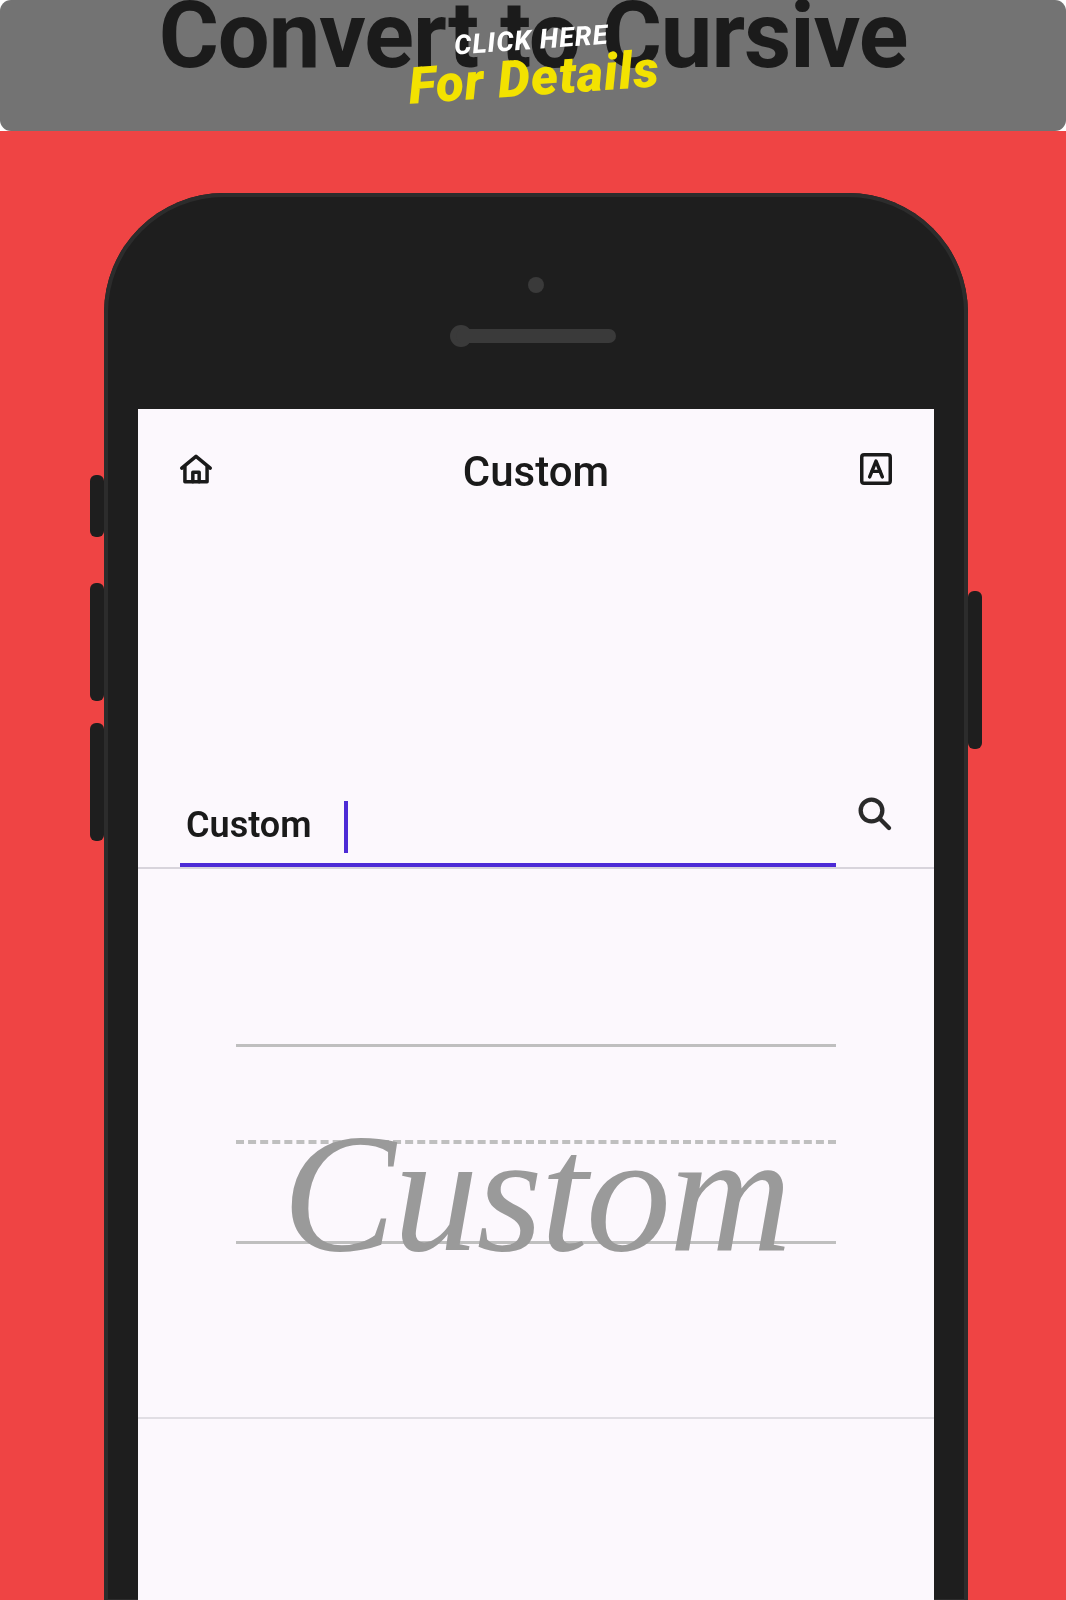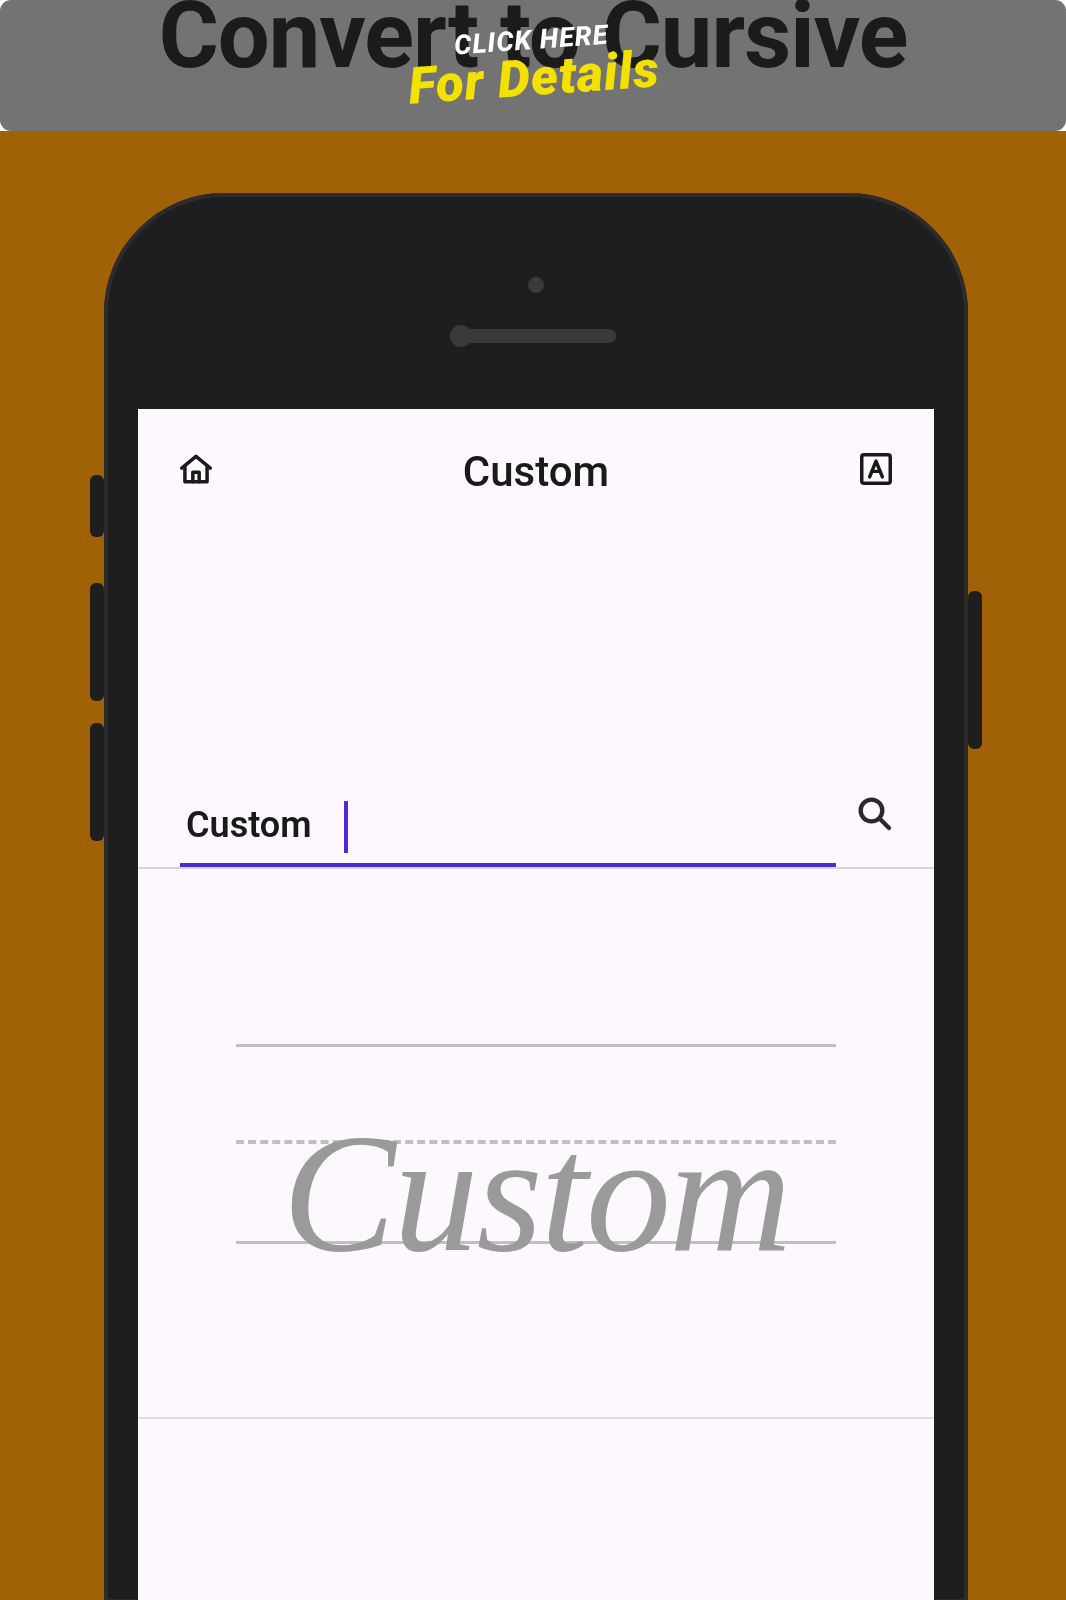--- a/index.html
+++ b/index.html
@@ -44,21 +44,21 @@
     font-weight: 900;
     font-size: 51px;
     letter-spacing: 1px;
     font-style: italic;
   }
 
   
   .stage {
     width: 100%;
     height: calc(1600px - 131px);
-    background: #a16207;
+    background: #ef4444;
     position: relative;
   }
 
   
   .phone {
     position: absolute;
     left: 104px;
     top: 62px;
     width: 864px;
     height: 1410px;

